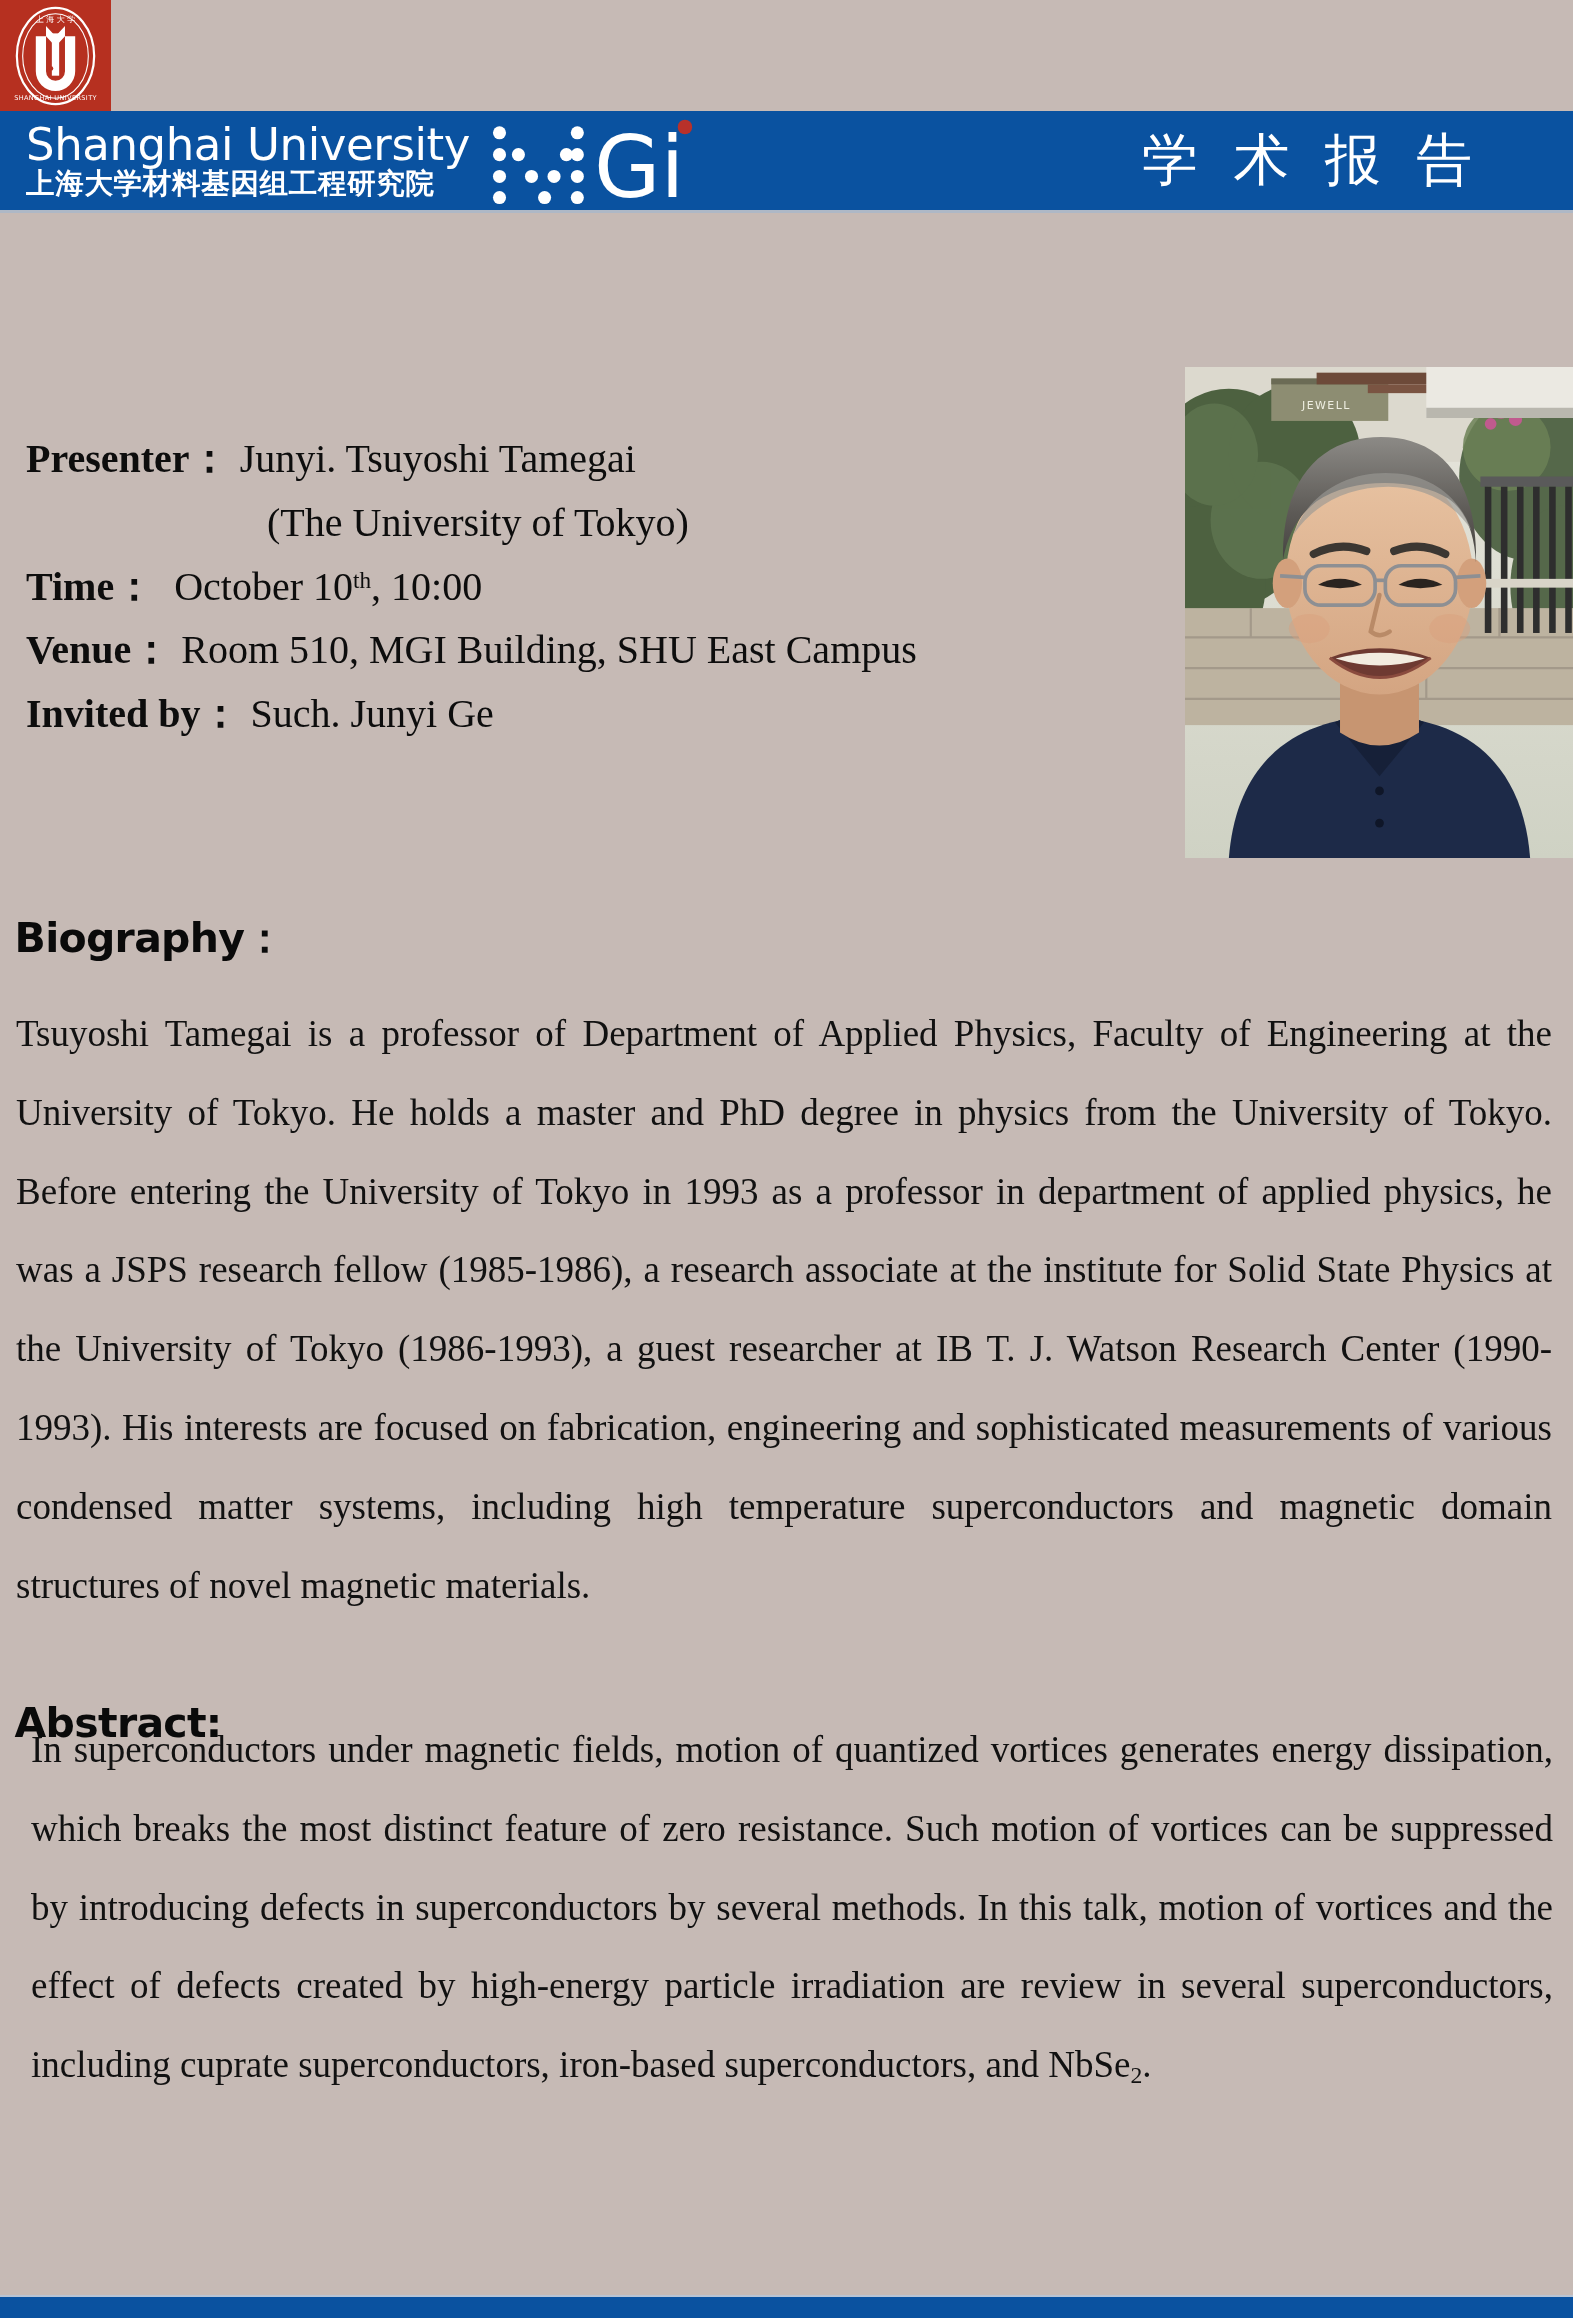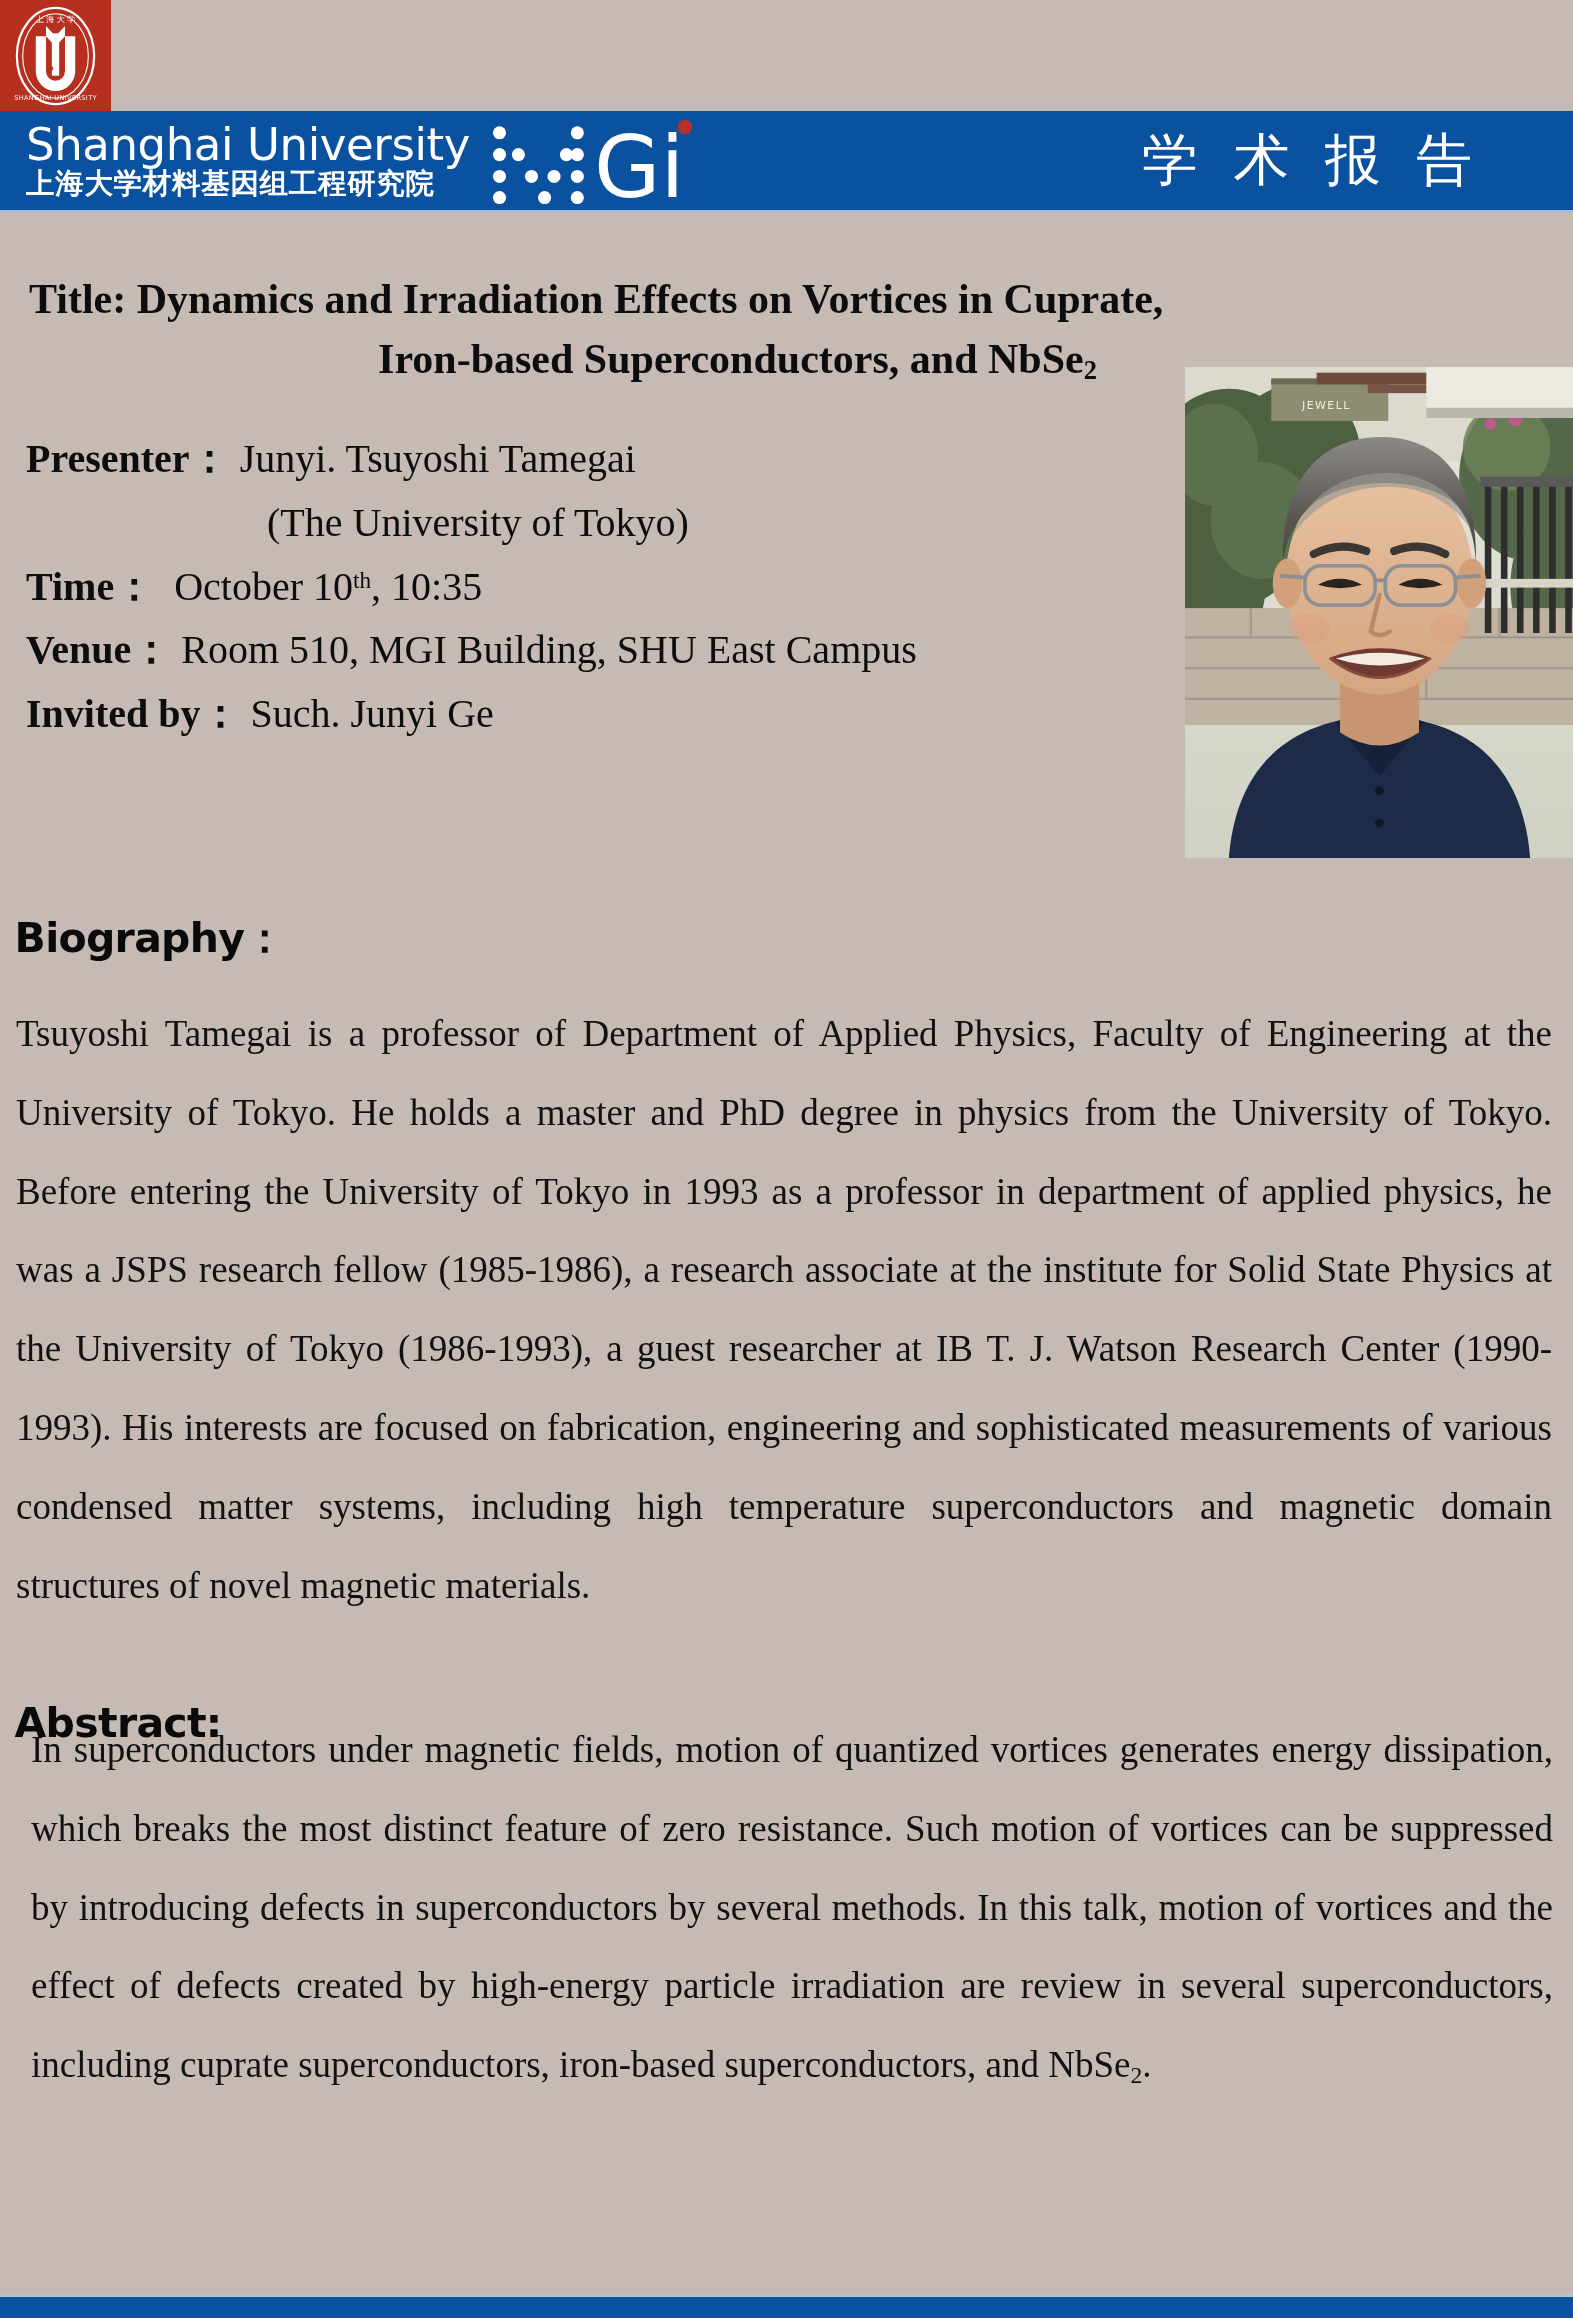--- a/index.html
+++ b/index.html
@@ -227,34 +227,30 @@
           <text x="148" y="118" fill="#ffffff" font-family="DejaVu Sans, sans-serif" font-size="118" font-weight="400">Gi</text>
           <circle cx="273" cy="22" r="10" fill="#b8312a"></circle>
         </svg>
       </div>
 
       <div class="seminar-cn">学 术 报 告</div>
     </div>
   </div>
 
 
-  <div class="title-block">
-    <div class="title-line1">Title: Dynamics and Irradiation Effects on Vortices in Cuprate,</div>
-    <div class="title-line2"><span>Iron-based Superconductors, and NbSe</span><sub>2</sub></div>
-  </div>
 
   <div class="info-block">
     <div class="info-row">
       <span class="info-label">Presenter：</span>&nbsp;<span class="info-value">Junyi. Tsuyoshi Tamegai</span>
     </div>
     <div class="info-row info-indent">
       <span class="info-value">(The University of Tokyo)</span>
     </div>
     <div class="info-row">
-      <span class="info-label">Time：</span>&nbsp;&nbsp;<span class="info-value">October 10</span><sup>th</sup><span class="info-value">, 10:35</span>
+      <span class="info-label">Time：</span>&nbsp;&nbsp;<span class="info-value">October 10</span><sup>th</sup><span class="info-value">, 10:00</span>
     </div>
     <div class="info-row">
       <span class="info-label">Venue：</span>&nbsp;<span class="info-value">Room 510, MGI Building, SHU East Campus</span>
     </div>
     <div class="info-row">
       <span class="info-label">Invited by：</span>&nbsp;<span class="info-value">Such. Junyi Ge</span>
     </div>
   </div>
 
   <div class="headshot">

